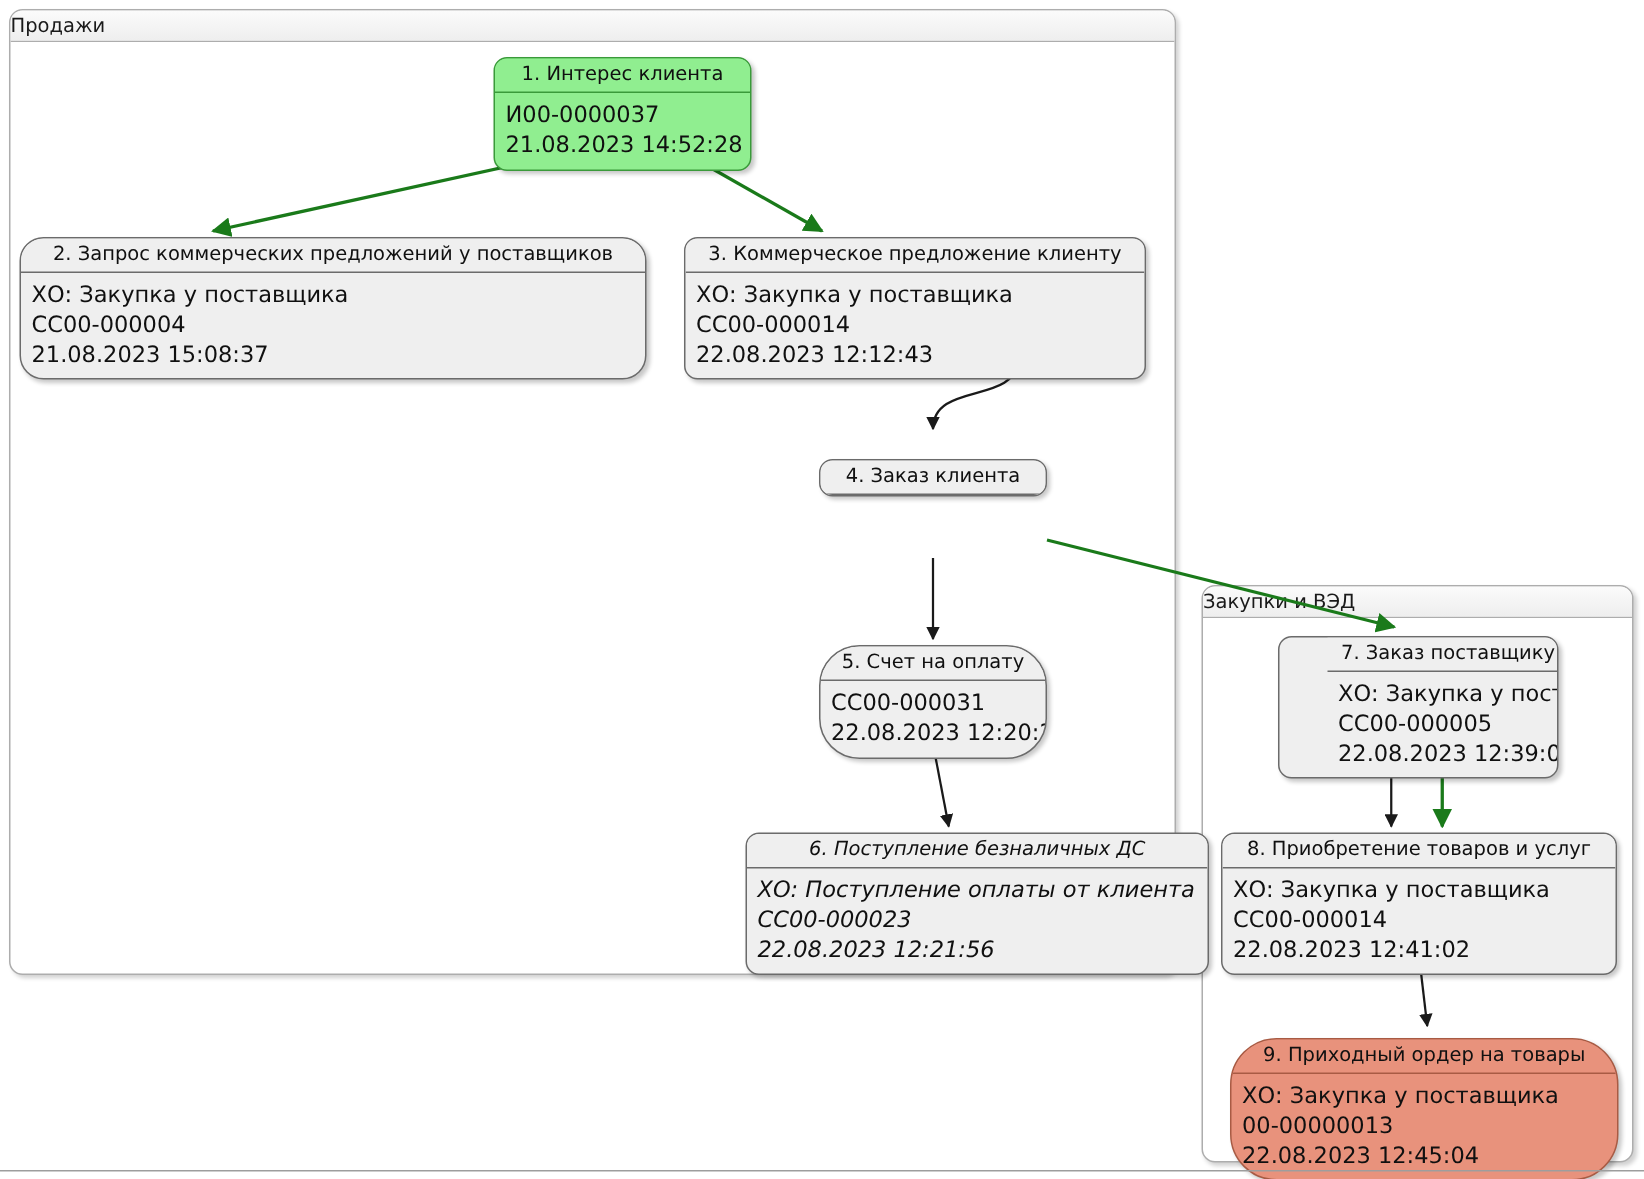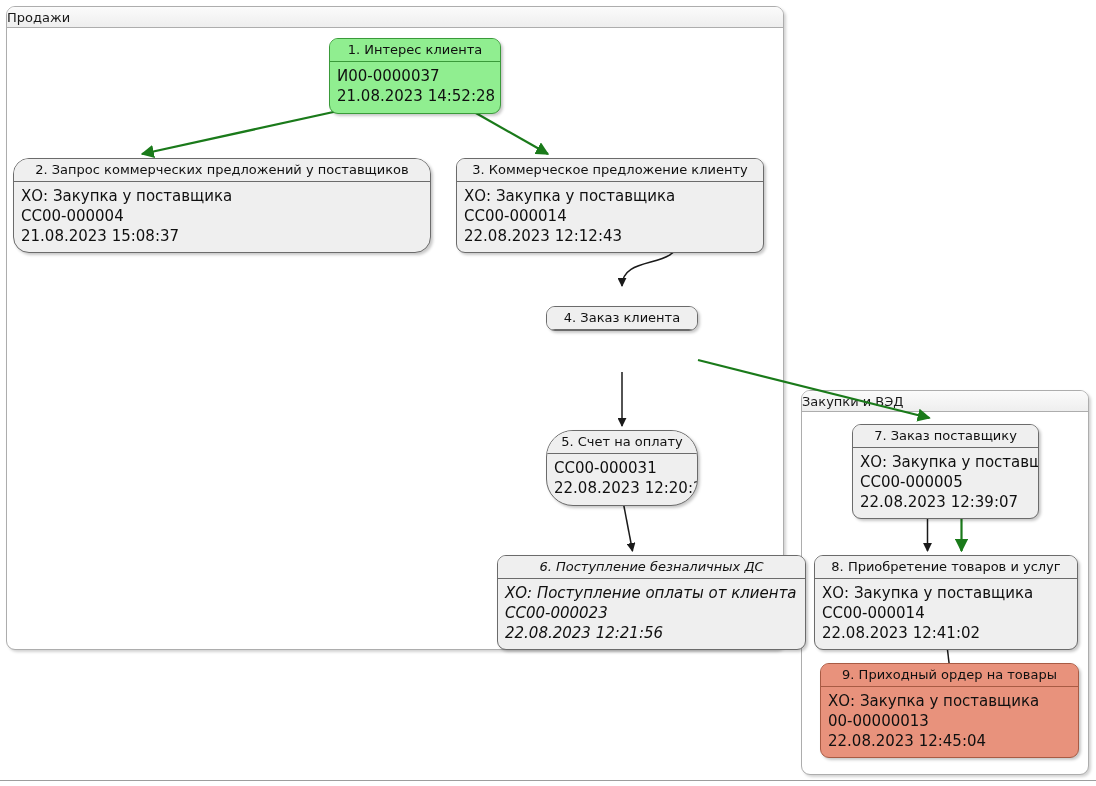--- a/index.html
+++ b/index.html
@@ -158,35 +158,35 @@
 22.08.2023 12:20:20</div>
   </div>
 
   <div class="node" id="node-n6" style="left: 497px; top: 555px; width: 309px; font-style: italic;">
     <div class="nd-title">6. Поступление безналичных ДС</div>
     <div class="nd-body">ХО: Поступление оплаты от клиента
 CC00-000023
 22.08.2023 12:21:56</div>
   </div>
 
-  <div class="node" id="node-n7" style="left: 852px; top: 424px; width: 187px;">
+  <div class="node" id="node-n7" style="left: 852px; top: 424px; width: 187px; padding-left: 32px;">
     <div class="nd-title">7. Заказ поставщику</div>
     <div class="nd-body">ХО: Закупка у поставщика
 CC00-000005
 22.08.2023 12:39:07</div>
   </div>
 
   <div class="node" id="node-n8" style="left: 814px; top: 555px; width: 264px;">
     <div class="nd-title">8. Приобретение товаров и услуг</div>
     <div class="nd-body">ХО: Закупка у поставщика
 CC00-000014
 22.08.2023 12:41:02</div>
   </div>
 
-  <div class="node salmon" id="node-n9" style="left: 820px; top: 663px; width: 259px;">
+  <div class="node salmon" id="node-n9" style="left: 820px; top: 692px; width: 259px; border-radius: 31px;">
     <div class="nd-title">9. Приходный ордер на товары</div>
     <div class="nd-body">ХО: Закупка у поставщика
 00-00000013
 22.08.2023 12:45:04</div>
   </div>
 
   <div class="bottom-rule" style="top:780px"></div>
 </div>
 
 </body></html>

